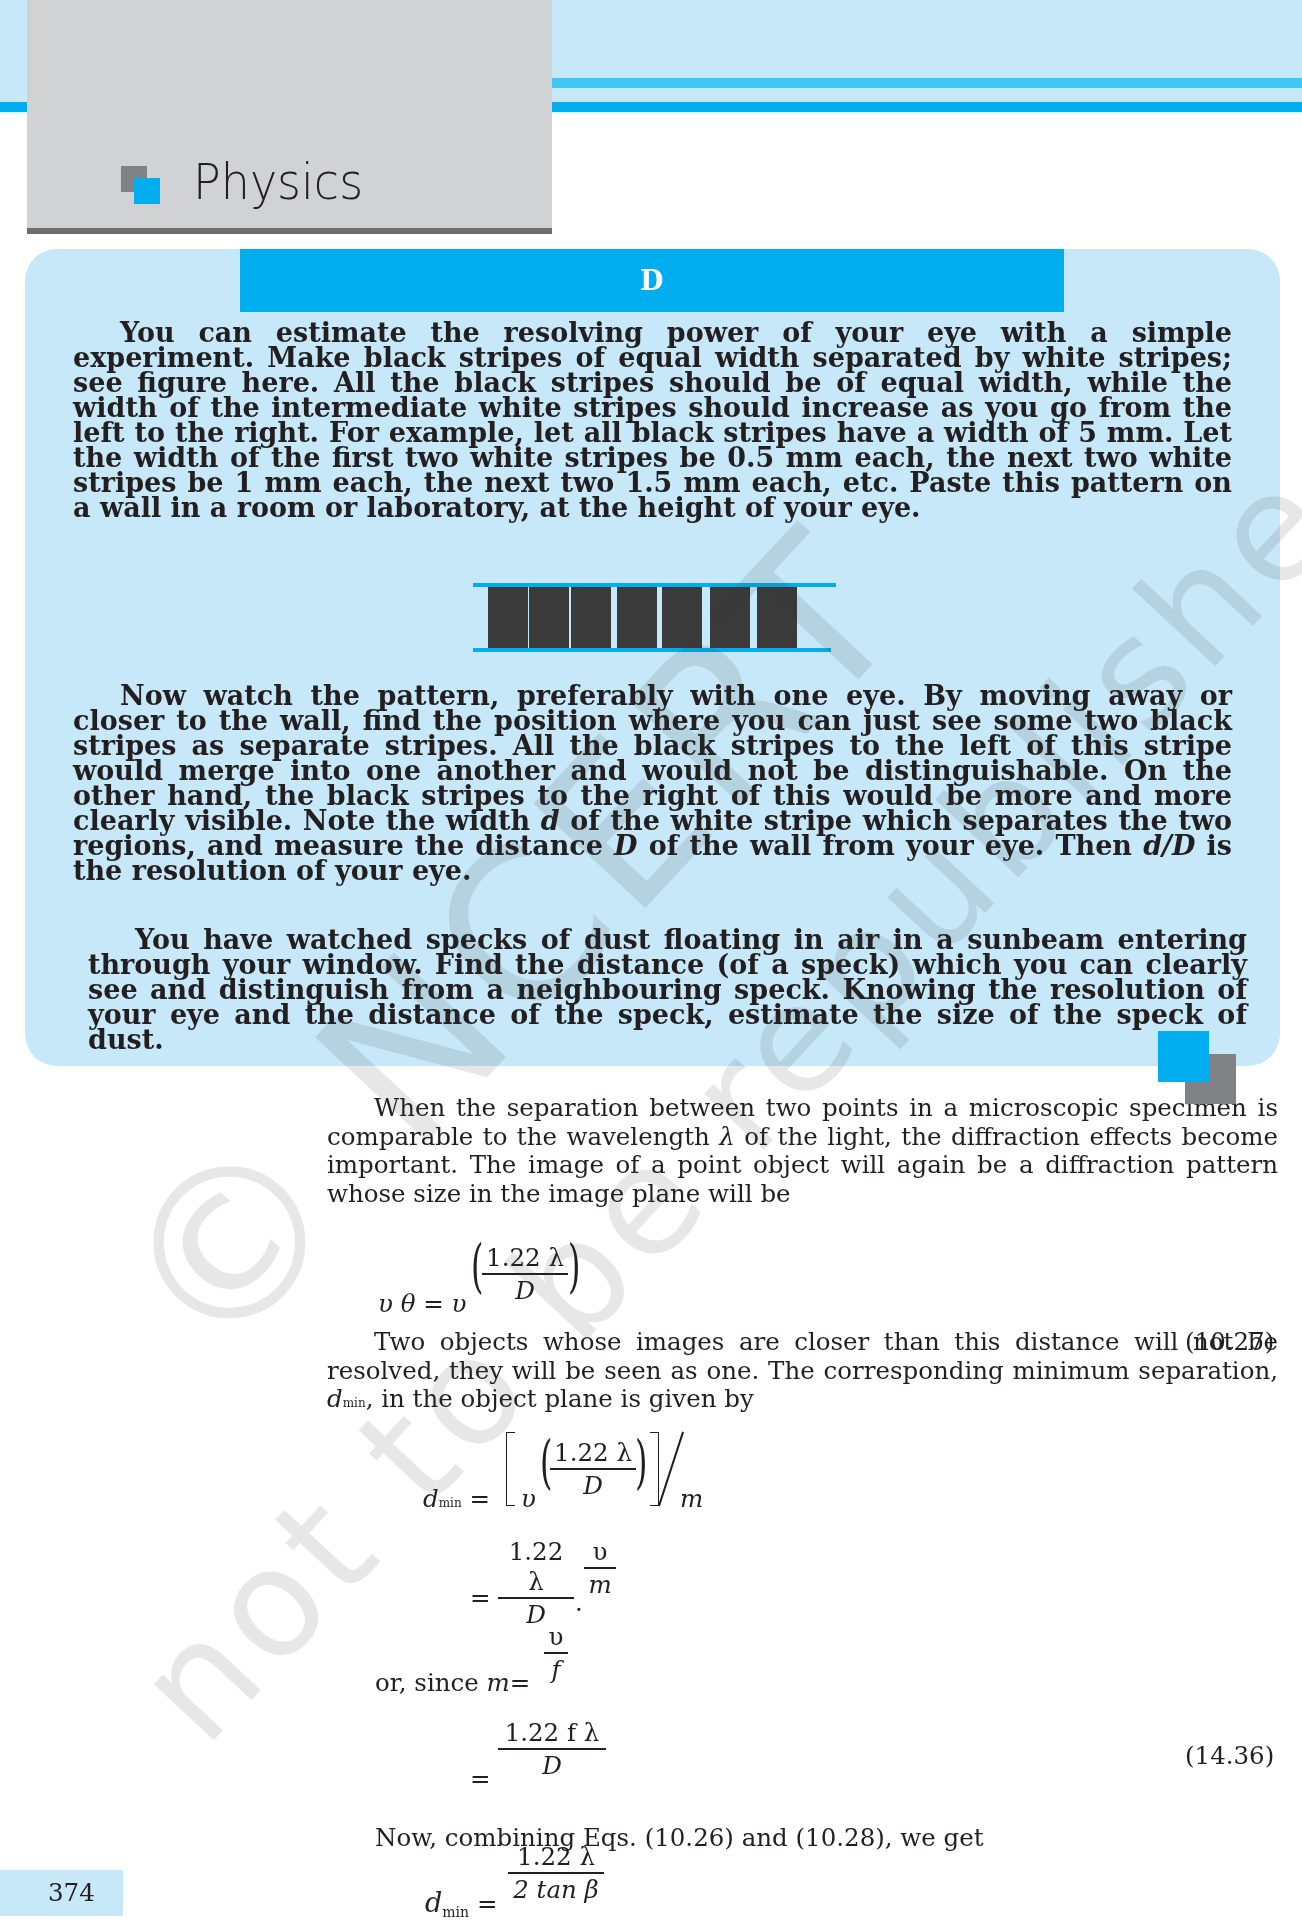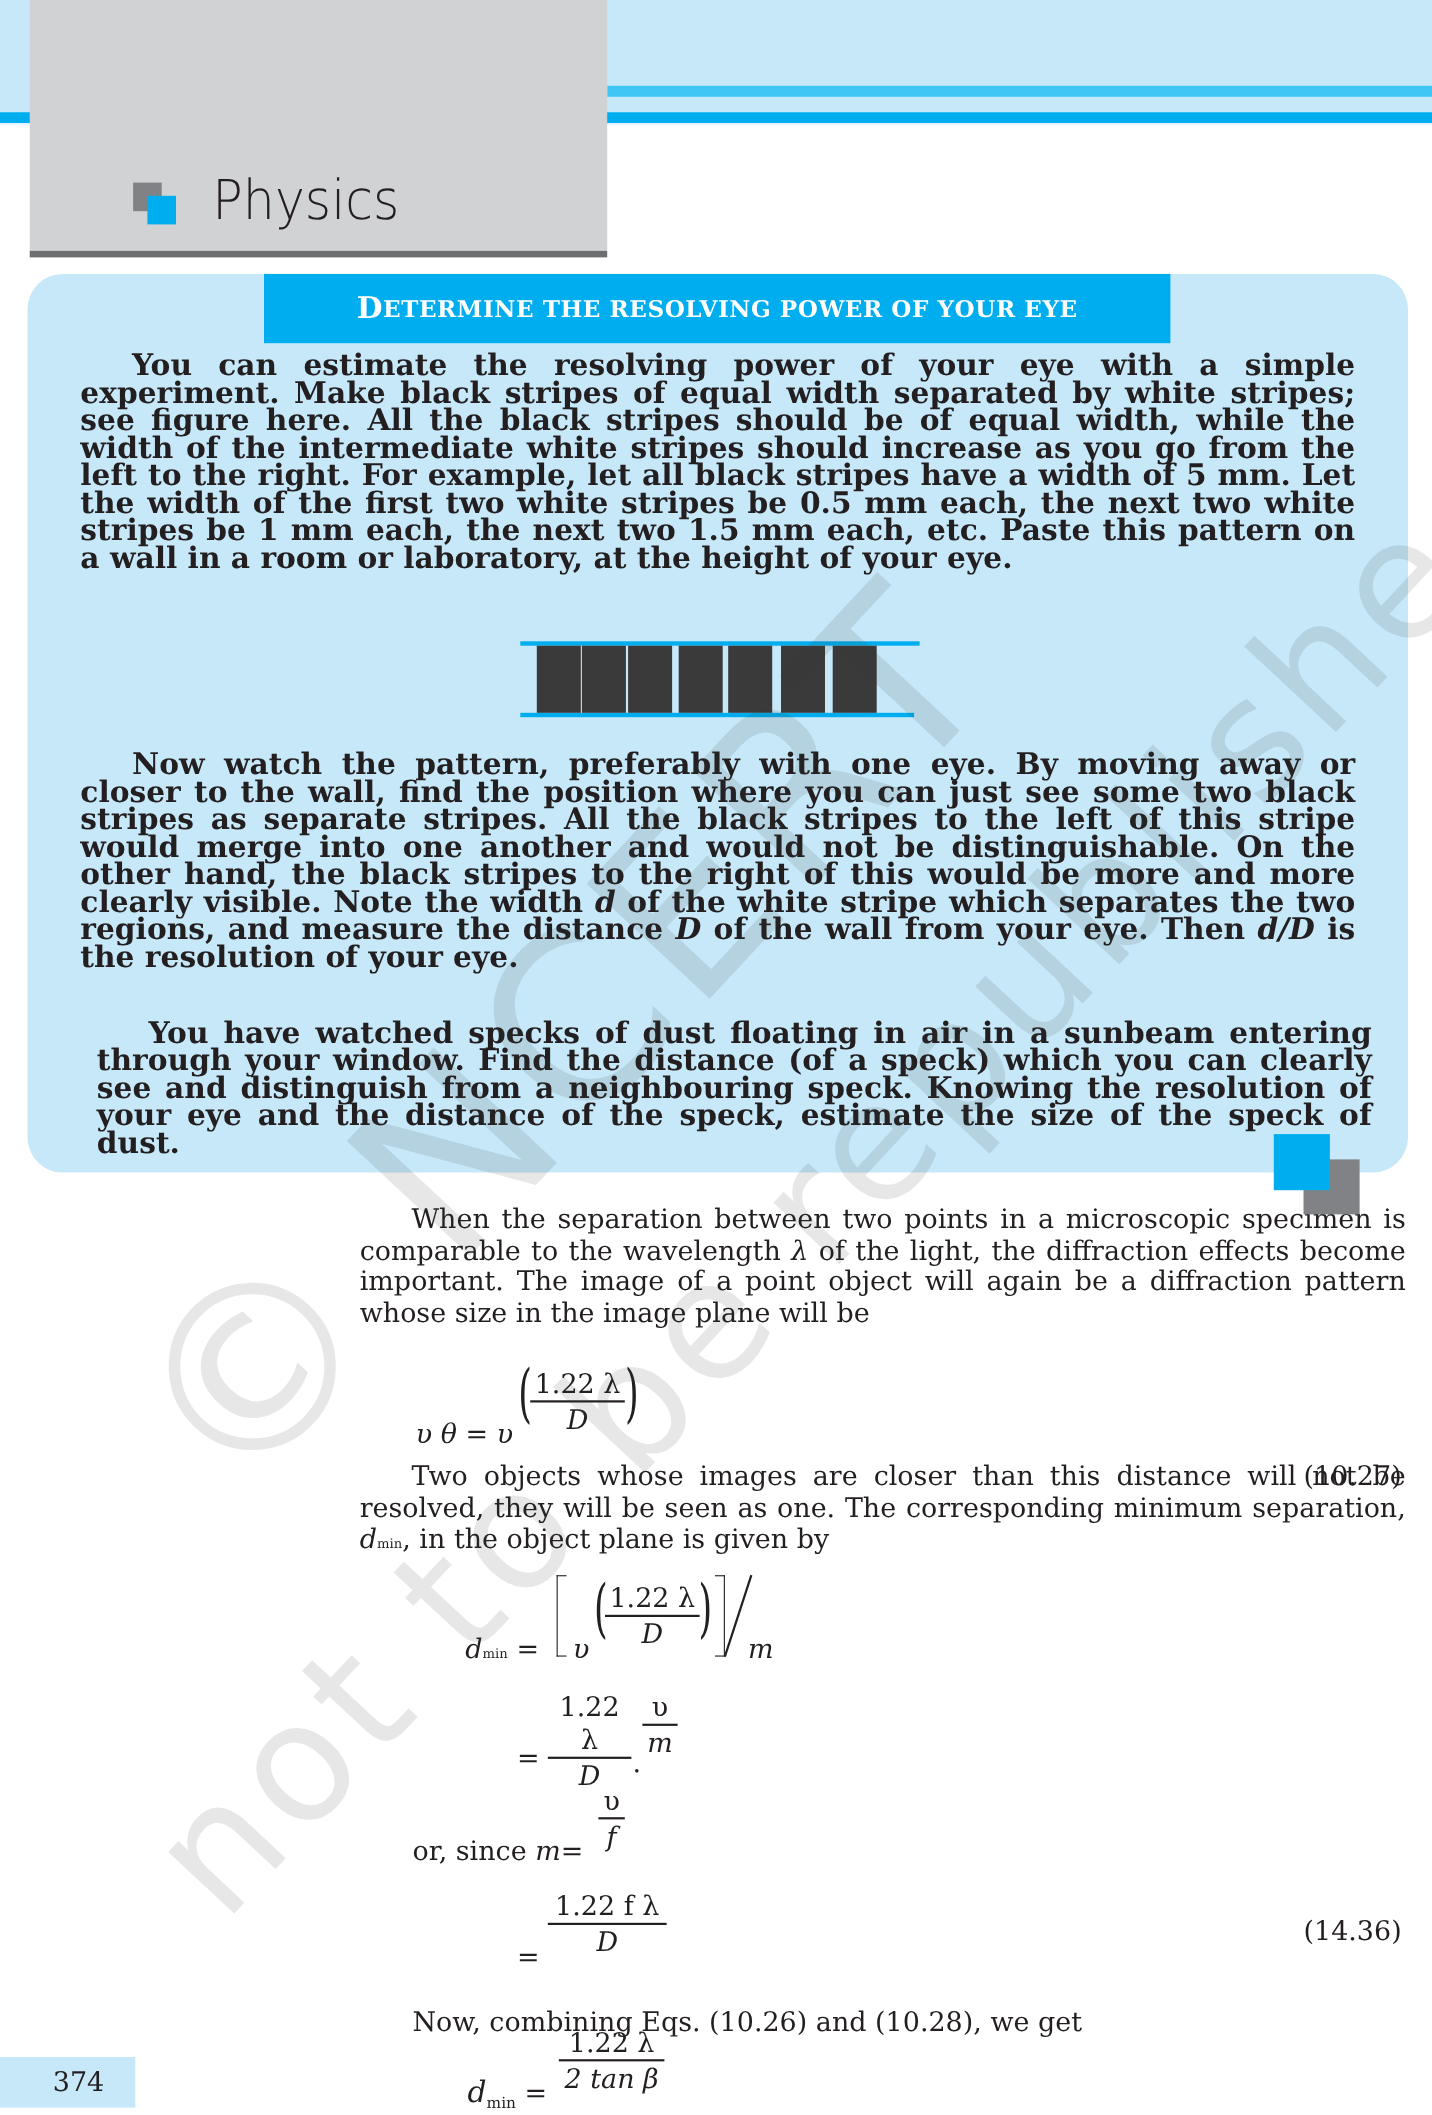--- a/index.html
+++ b/index.html
@@ -69,21 +69,20 @@
 <div class="abs hdr-line-thin"></div>
 <div class="abs chapter-box"></div>
 <div class="abs chapter-bar"></div>
 <div class="abs sq-gray"></div>
 <div class="abs sq-blue"></div>
 <div class="abs chapter-title">Physics</div>
 
 <div class="abs box"></div>
 <div class="abs box-head">
   <span class="cap">D</span>
-    <span>ETERMINE THE RESOLVING POWER OF YOUR EYE</span>
 </div>
 
 <div class="abs para p1"><span class="ind"></span><span>You can estimate the resolving power of your eye with a simple experiment. Make black stripes of equal width separated by white stripes; see figure here. All the black stripes should be of equal width, while the width of the intermediate white stripes should increase as you go from the left to the right. For example, let all black stripes have a width of 5 mm. Let the width of the first two white stripes be 0.5 mm each, the next two white stripes be 1 mm each, the next two 1.5 mm each, etc. Paste this pattern on a wall in a room or laboratory, at the height of your eye.</span></div>
 
 <div class="abs fig-top"></div>
 <div class="abs fig-bot"></div>
 <div class="abs stripe" style="left:488px"></div>
 <div class="abs stripe" style="left:529px"></div>
 <div class="abs stripe" style="left:571px"></div>
 <div class="abs stripe" style="left:617px"></div>

